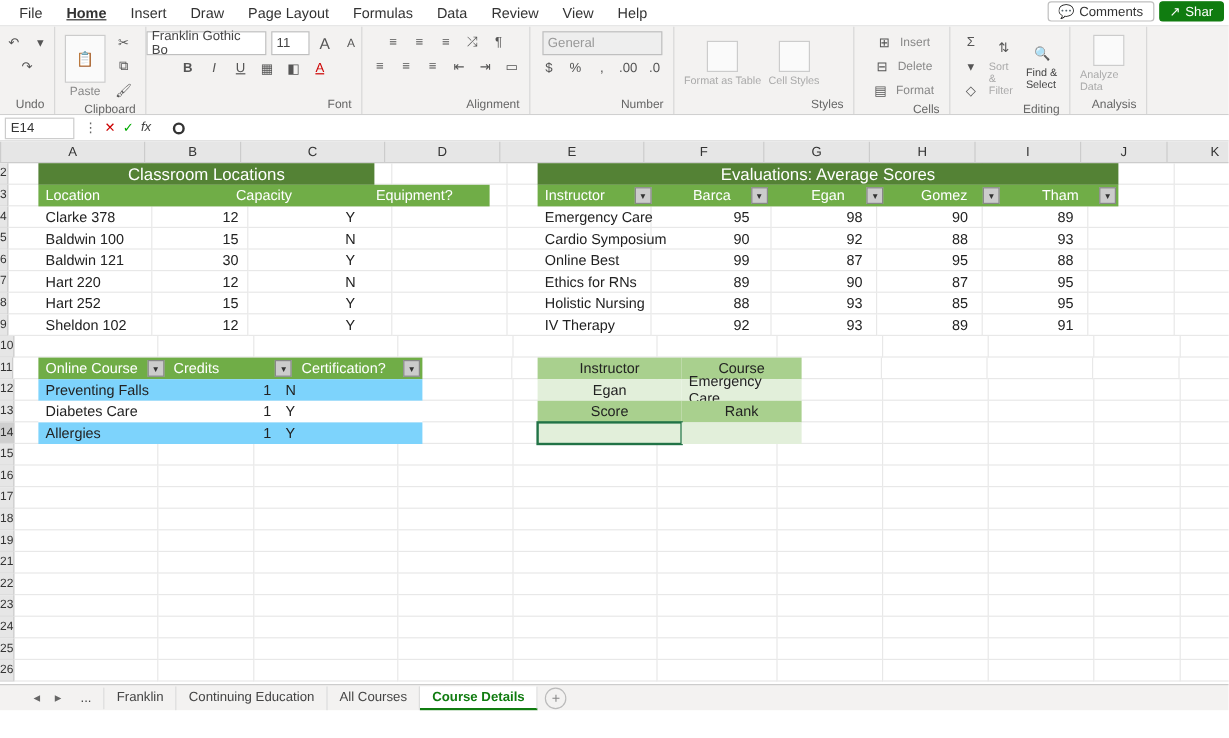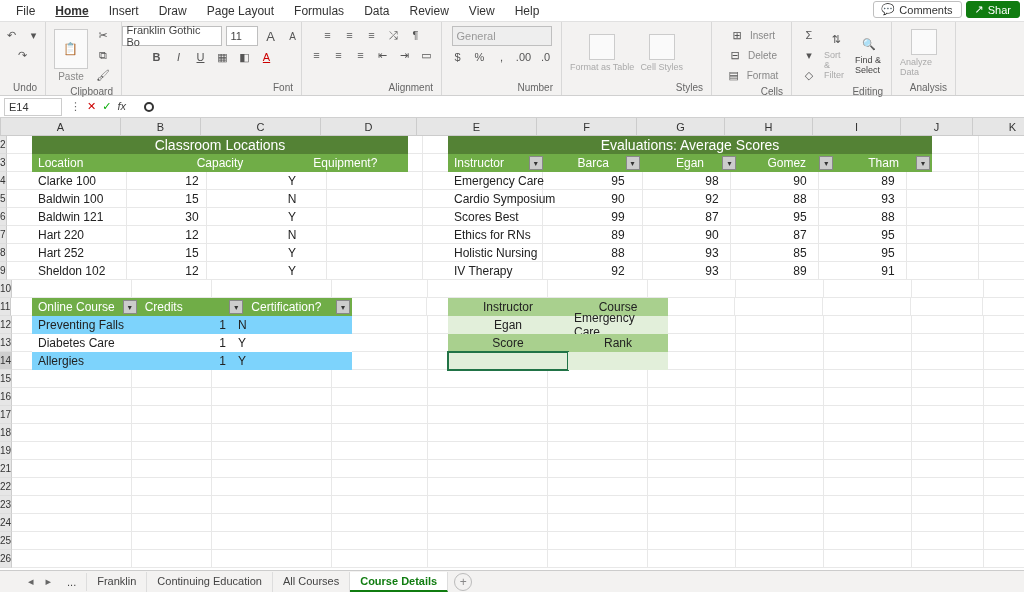--- a/index.html
+++ b/index.html
@@ -599,30 +599,30 @@
         <div class="cell" style="width: 120px;"></div>
         <div class="cell" style="width: 100px;"></div>
         <div class="cell" style="width: 88px;"></div>
         <div class="cell" style="width: 88px;"></div>
         <div class="cell" style="width: 88px;"></div>
         <div class="cell" style="width: 72px;"></div>
         <div class="cell" style="width: 80px;"></div>
       </div>
     </div>
 
-  <div class="overlay title-bar" style="left:32px; top:18px; width:376px; height:18px">Classroom Locations</div>
+  <div class="overlay title-bar" style="left:32px; top:18px; width:280px; height:18px">Classroom Locations</div>
 
   <div class="overlay hdr-row" style="left:32px; top:36px; width:376px; height:18px">
     <div class="hdr-cell" style="width:120px">Location</div>
     <div class="hdr-cell center" style="width:80px">Capacity</div>
     <div class="hdr-cell center" style="width:120px">Equipment?</div>
   </div>
   <div id="classroom-body">
       <div class="overlay" style="left: 32px; top: 54px; width: 320px; height: 18px; display: flex;">
-        <div class="data-cell " style="width: 120px;">Clarke 100</div>
+        <div class="data-cell " style="width: 120px;">Clarke 378</div>
         <div class="data-cell center" style="width: 80px;">12</div>
         <div class="data-cell center" style="width: 120px;">Y</div>
       </div>
       <div class="overlay" style="left: 32px; top: 72px; width: 320px; height: 18px; display: flex;">
         <div class="data-cell " style="width: 120px;">Baldwin 100</div>
         <div class="data-cell center" style="width: 80px;">15</div>
         <div class="data-cell center" style="width: 120px;">N</div>
       </div>
       <div class="overlay" style="left: 32px; top: 90px; width: 320px; height: 18px; display: flex;">
         <div class="data-cell " style="width: 120px;">Baldwin 121</div>
@@ -663,21 +663,21 @@
         <div class="data-cell center" style="width: 88px;">89</div>
       </div>
       <div class="overlay" style="left: 448px; top: 72px; width: 484px; height: 18px; display: flex;">
         <div class="data-cell " style="width: 120px;">Cardio Symposium</div>
         <div class="data-cell center" style="width: 100px;">90</div>
         <div class="data-cell center" style="width: 88px;">92</div>
         <div class="data-cell center" style="width: 88px;">88</div>
         <div class="data-cell center" style="width: 88px;">93</div>
       </div>
       <div class="overlay" style="left: 448px; top: 90px; width: 484px; height: 18px; display: flex;">
-        <div class="data-cell " style="width: 120px;">Scores Best</div>
+        <div class="data-cell " style="width: 120px;">Online Best</div>
         <div class="data-cell center" style="width: 100px;">99</div>
         <div class="data-cell center" style="width: 88px;">87</div>
         <div class="data-cell center" style="width: 88px;">95</div>
         <div class="data-cell center" style="width: 88px;">88</div>
       </div>
       <div class="overlay" style="left: 448px; top: 108px; width: 484px; height: 18px; display: flex;">
         <div class="data-cell " style="width: 120px;">Ethics for RNs</div>
         <div class="data-cell center" style="width: 100px;">89</div>
         <div class="data-cell center" style="width: 88px;">90</div>
         <div class="data-cell center" style="width: 88px;">87</div>

